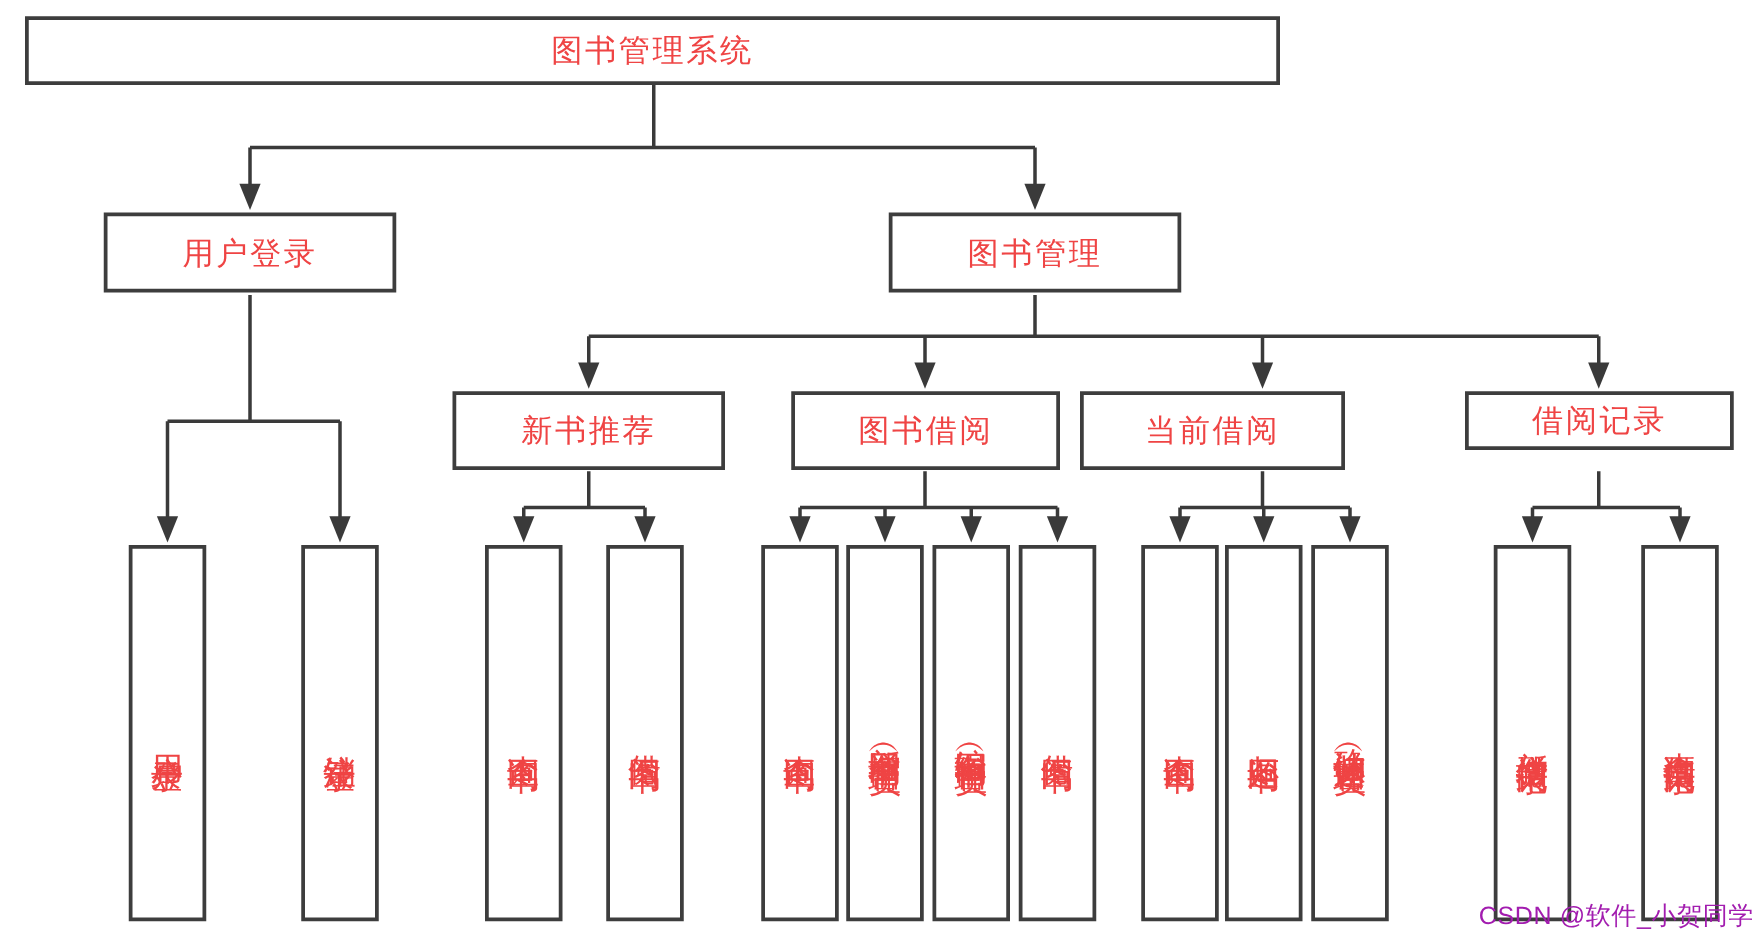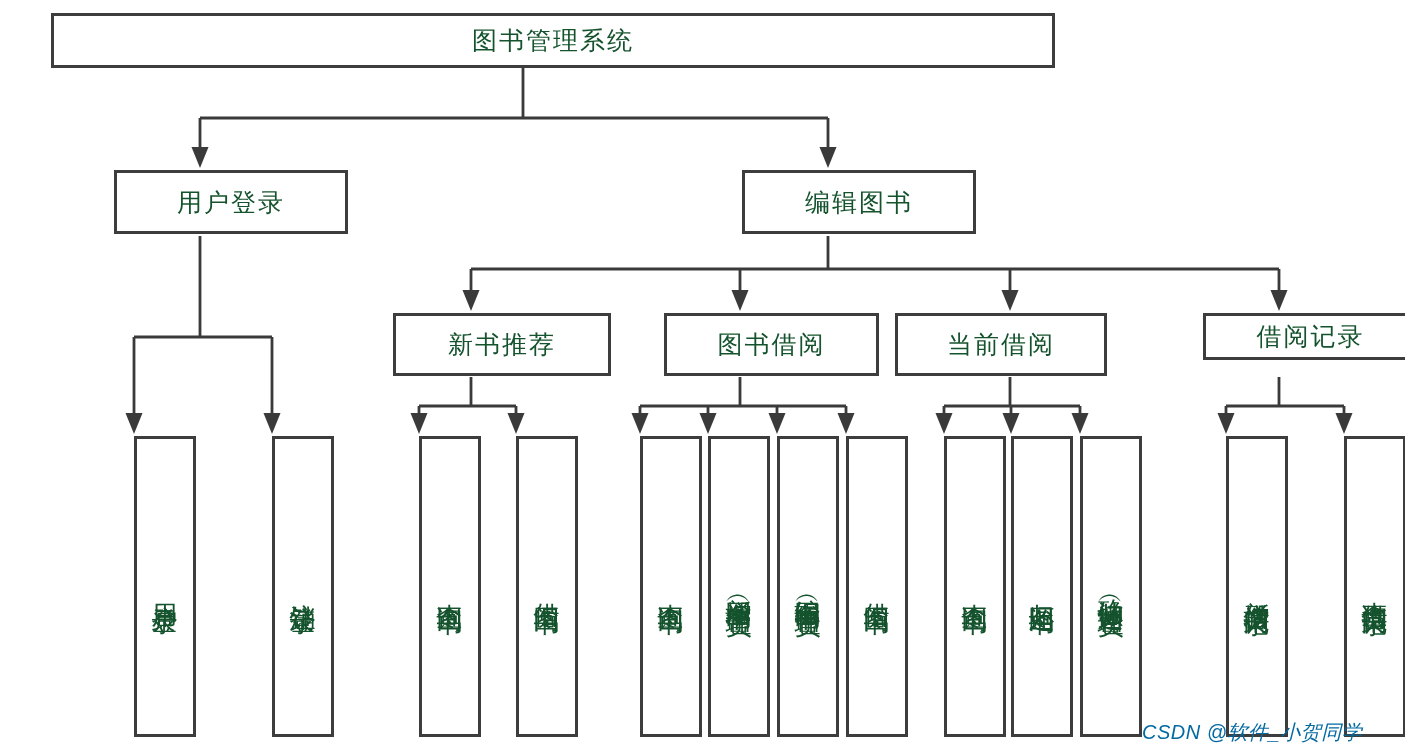--- a/index.html
+++ b/index.html
@@ -10,41 +10,39 @@
     font-family:"Liberation Sans","DejaVu Sans",sans-serif;
     overflow:hidden;
   }
   .wires{position:absolute;left:0;top:0;width:1405px;height:747px;z-index:0;}
   .box{
     position:absolute;
     box-sizing:border-box;
     border:3px solid #3d3d3d;
     background:#ffffff;
     display:flex;align-items:center;justify-content:center;
-    color:#14532d;
+    color:#ef4444;
     z-index:1;
-    margin-left:31px;
   }
   .h{font-size:25px;letter-spacing:2px;white-space:nowrap;}
   .v{
     writing-mode:vertical-rl;
     text-orientation:mixed;
     font-size:26px;
     letter-spacing:2px;
     line-height:1;
   }
   .watermark{
     position:absolute;
-    left:1142px;top:719px;
+    left:1183px;top:719px;
     font-size:20px;
-    color:#0369a1;
+    color:#a21caf;
     letter-spacing:0.5px;
     white-space:nowrap;
     z-index:3;
-    font-style:italic;
   }
 </style>
 </head>
 <body>
 
 <div class="canvas">
 
   <svg class="wires" viewBox="0 0 1405 747" xmlns="http://www.w3.org/2000/svg">
     <g stroke="#3a3a3a" stroke-width="2.8" fill="none">
 
@@ -81,21 +79,21 @@
       <polygon points="1002.5,413 1019.5,413 1011,434"></polygon>
       <polygon points="1071.5,413 1088.5,413 1080,434"></polygon>
       <polygon points="1217.5,413 1234.5,413 1226,434"></polygon>
       <polygon points="1335.5,413 1352.5,413 1344,434"></polygon>
     </g>
   </svg>
 
   <div class="box h" style="left:20px;top:13px;width:1004px;height:55px">图书管理系统</div>
 
   <div class="box h" style="left:83px;top:170px;width:234px;height:64px">用户登录</div>
-  <div class="box h" style="left:711px;top:170px;width:234px;height:64px">编辑图书</div>
+  <div class="box h" style="left:711px;top:170px;width:234px;height:64px">图书管理</div>
 
   <div class="box h" style="left:633px;top:313px;width:215px;height:63px">图书借阅</div>
   <div class="box h" style="left:362px;top:313px;width:218px;height:63px">新书推荐</div>
   <div class="box h" style="left:864px;top:313px;width:212px;height:63px">当前借阅</div>
   <div class="box h" style="left:1172px;top:313px;width:215px;height:47px">借阅记录</div>
 
   <div class="box v" style="left:103px;top:436px;width:62px;height:301px">用户登录</div>
   <div class="box v" style="left:241px;top:436px;width:62px;height:301px">注销登录</div>
 
   <div class="box v" style="left:388px;top:436px;width:62px;height:301px">查询图书</div>

